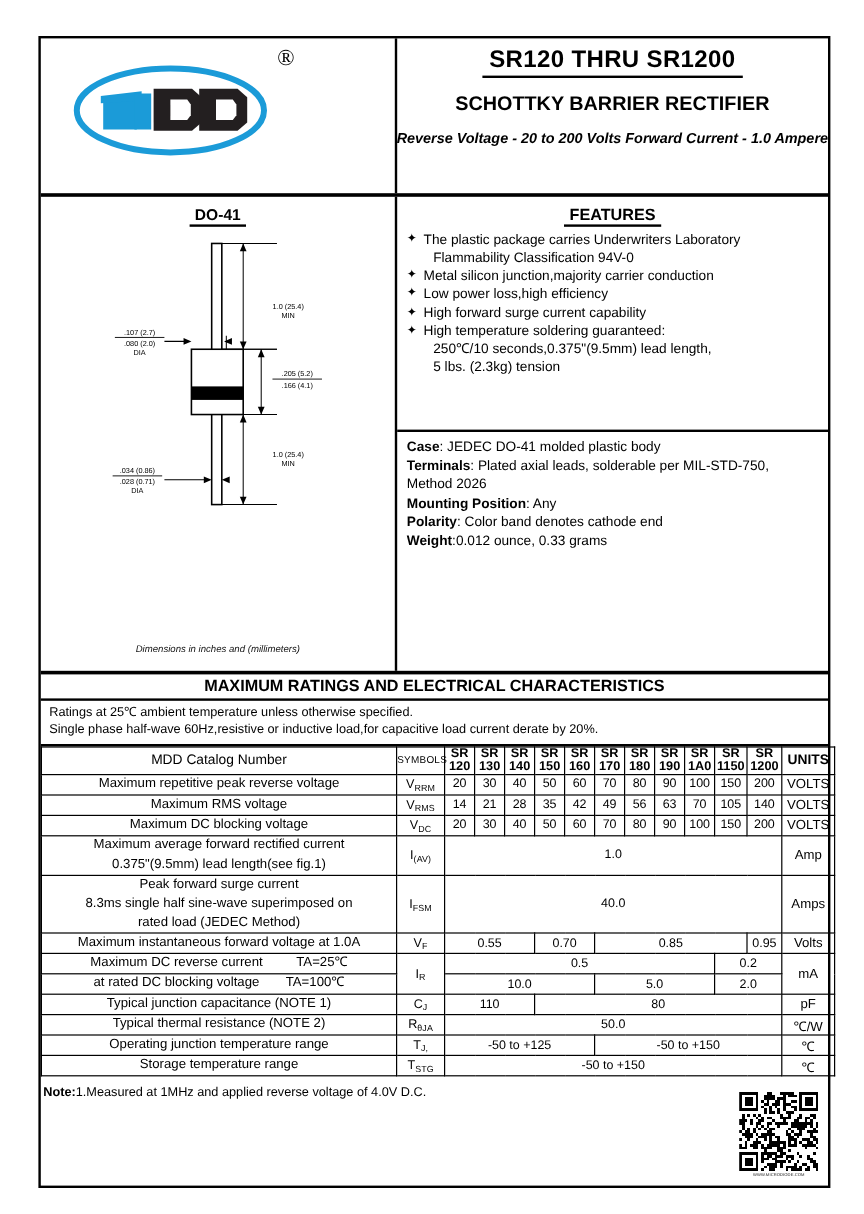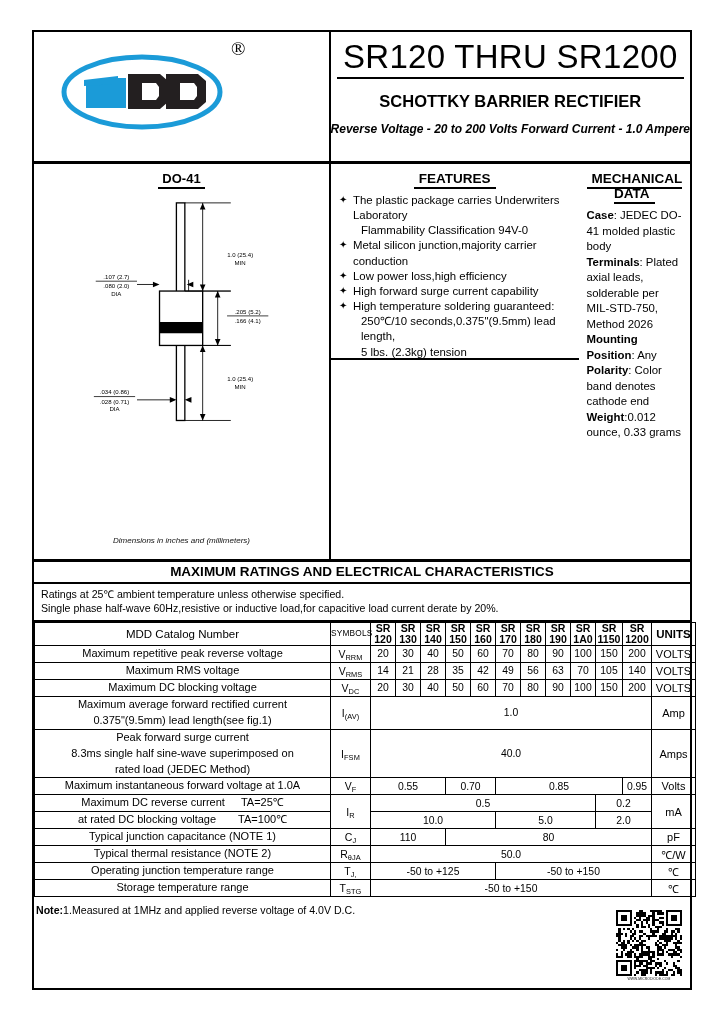--- a/index.html
+++ b/index.html
@@ -6,31 +6,31 @@
   body{width:720px;height:1012px;font-family:"Liberation Sans",sans-serif;color:#000;}
   .page{position:relative;width:720px;height:1012px;box-sizing:border-box;padding:30px 28px 20px 32px;}
   .sheet{border:2.5px solid #000;width:660px;height:960px;box-sizing:border-box;display:flex;flex-direction:column;}
 
   
   .hdr{display:flex;border-bottom:3px solid #000;height:132px;box-sizing:border-box;}
   .hdr-left{width:297px;box-sizing:border-box;border-right:2px solid #000;position:relative;}
   .hdr-right{flex:1;box-sizing:border-box;display:flex;flex-direction:column;align-items:center;justify-content:flex-start;padding-top:8px;}
   .logo-wrap{position:absolute;left:22px;top:18px;width:200px;height:84px;}
   .reg{position:absolute;left:197px;top:6px;font-size:19px;font-family:"Liberation Serif",serif;}
-  .title{font-size:33px;font-weight:normal;letter-spacing:.3px;font-family:"Liberation Sans",sans-serif;border-bottom:2.5px solid #000;padding:0 6px 2px 6px;line-height:1.05;}
+  .title{font-size:20px;font-weight:bold;letter-spacing:.3px;font-family:"Liberation Sans",sans-serif;border-bottom:2.5px solid #000;padding:0 6px 2px 6px;line-height:1.05;}
   .subtitle{font-size:16.5px;font-weight:bold;margin-top:13px;}
   .tagline{font-size:12px;font-style:italic;font-weight:bold;margin-top:11px;white-space:nowrap;}
 
   
   .mid{display:flex;border-bottom:3px solid #000;height:398px;box-sizing:border-box;}
   .pkg{width:297px;box-sizing:border-box;border-right:2px solid #000;position:relative;}
   .pkg-title{text-align:center;font-size:13px;font-weight:bold;margin-top:7px;}
   .pkg-title span{border-bottom:2px solid #000;padding:0 4px 1px 4px;}
   .dimnote{position:absolute;bottom:14px;left:0;right:0;text-align:center;font-size:8px;font-style:italic;color:#111;}
-  .specs{flex:1;box-sizing:border-box;display:flex;flex-direction:row;}
+  .specs{flex:1;box-sizing:border-box;display:flex;flex-direction:column;}
   .feat{box-sizing:border-box;padding:6px 8px 4px 8px;border-bottom:2px solid #000;height:196px;}
   .mech{box-sizing:border-box;padding:6px 8px 4px 8px;flex:1;}
   .sec-h{text-align:center;font-size:13.5px;font-weight:bold;margin:1px 0 7px 0;}
   .sec-h span{border-bottom:2px solid #000;padding:0 5px 1px 5px;}
   ul.f{list-style:none;margin:0;padding:0;font-size:11.4px;line-height:1.33;}
   ul.f li{position:relative;padding-left:14px;margin-bottom:0px;}
   ul.f li .bl{position:absolute;left:0;top:0px;font-size:10px;}
   ul.f li.cont{padding-left:22px;}
   .mech p{margin:0;font-size:11.4px;line-height:1.36;}
   .mech b{font-weight:bold;}
@@ -161,21 +161,20 @@
           <li><span class="bl">✦</span><span>Metal silicon junction,majority carrier conduction</span></li>
           <li><span class="bl">✦</span><span>Low power loss,high efficiency</span></li>
           <li><span class="bl">✦</span><span>High forward surge current capability</span></li>
           <li><span class="bl">✦</span><span>High temperature soldering guaranteed:</span></li>
           <li class="cont"><span>250℃/10 seconds,0.375"(9.5mm) lead length,</span></li>
           <li class="cont"><span>5 lbs. (2.3kg) tension</span></li>
         </ul>
       </div>
 
       <div class="mech">
-        <div class="sec-h"><span>MECHANICAL DATA</span></div>
         <p><b>Case</b><span>: JEDEC DO-41 molded plastic body</span></p>
         <p><b>Terminals</b><span>: Plated axial leads, solderable per MIL-STD-750,</span></p>
         <p><span>Method 2026</span></p>
         <p><b>Mounting Position</b><span>: Any</span></p>
         <p><b>Polarity</b><span>: Color band denotes cathode end</span></p>
         <p><b>Weight</b><span>:0.012 ounce, 0.33 grams</span></p>
       </div>
     </div>
   </div>
 
@@ -289,21 +288,21 @@
               <div>Maximum instantaneous forward voltage at 1.0A</div>
             </td>
             <td class="sym">V<sub>F</sub></td>
             <td colspan="3">0.55</td>
             <td colspan="2">0.70</td>
             <td colspan="5">0.85</td>
             <td colspan="1">0.95</td>
             <td class="unit">Volts</td>
           </tr>
           <tr>
-            <td class="desc"><span>Maximum DC reverse current</span><span style="padding-left:16px">TA=25℃</span></td>
+            <td class="desc"><span>Maximum DC reverse current</span><span style="padding-left:28px">TA=25℃</span></td>
             <td class="sym" rowspan="2">I<sub>R</sub></td>
             <td colspan="9">0.5</td>
             <td colspan="2">0.2</td>
             <td class="unit" rowspan="2">mA</td>
           </tr>
           <tr>
             <td class="desc"><span>at rated DC blocking voltage</span><span style="padding-left:22px">TA=100℃</span></td>
             <td colspan="5">10.0</td>
             <td colspan="4">5.0</td>
             <td colspan="2">2.0</td>

